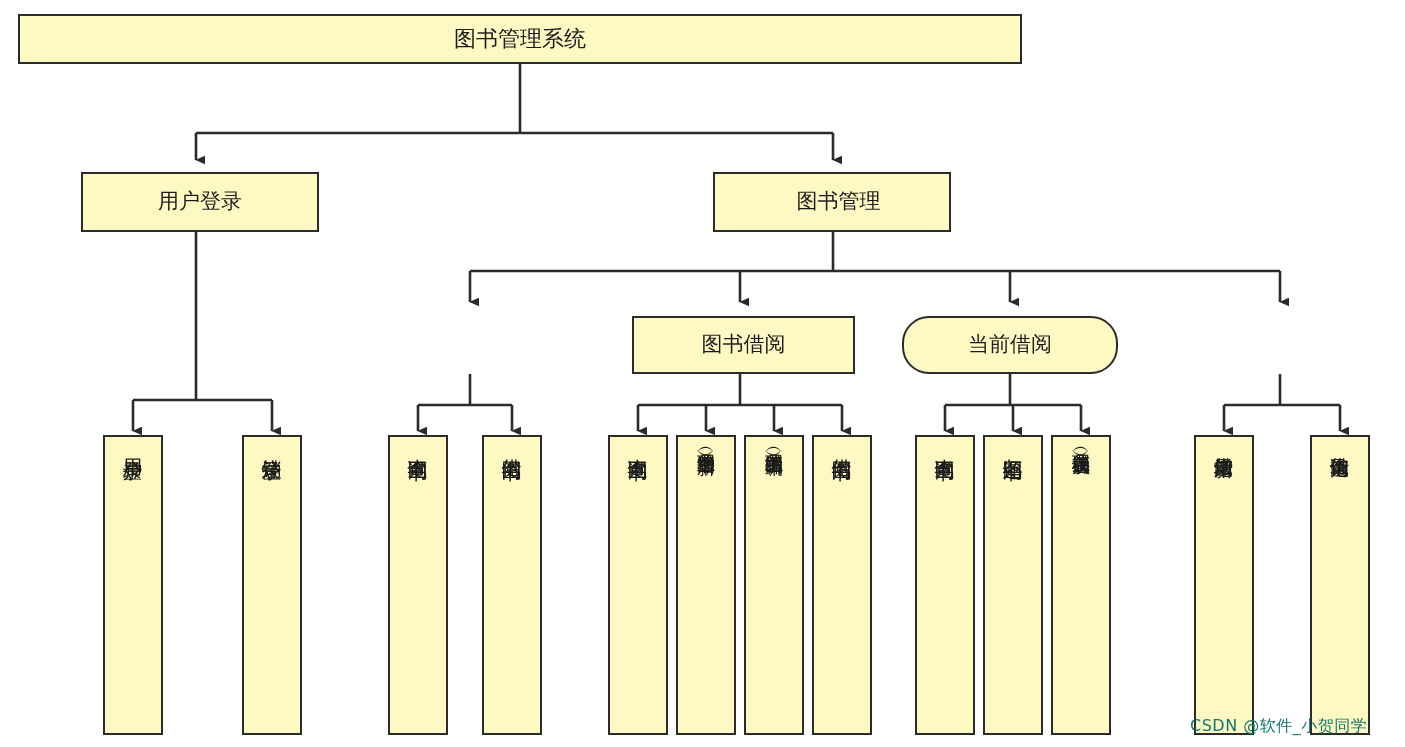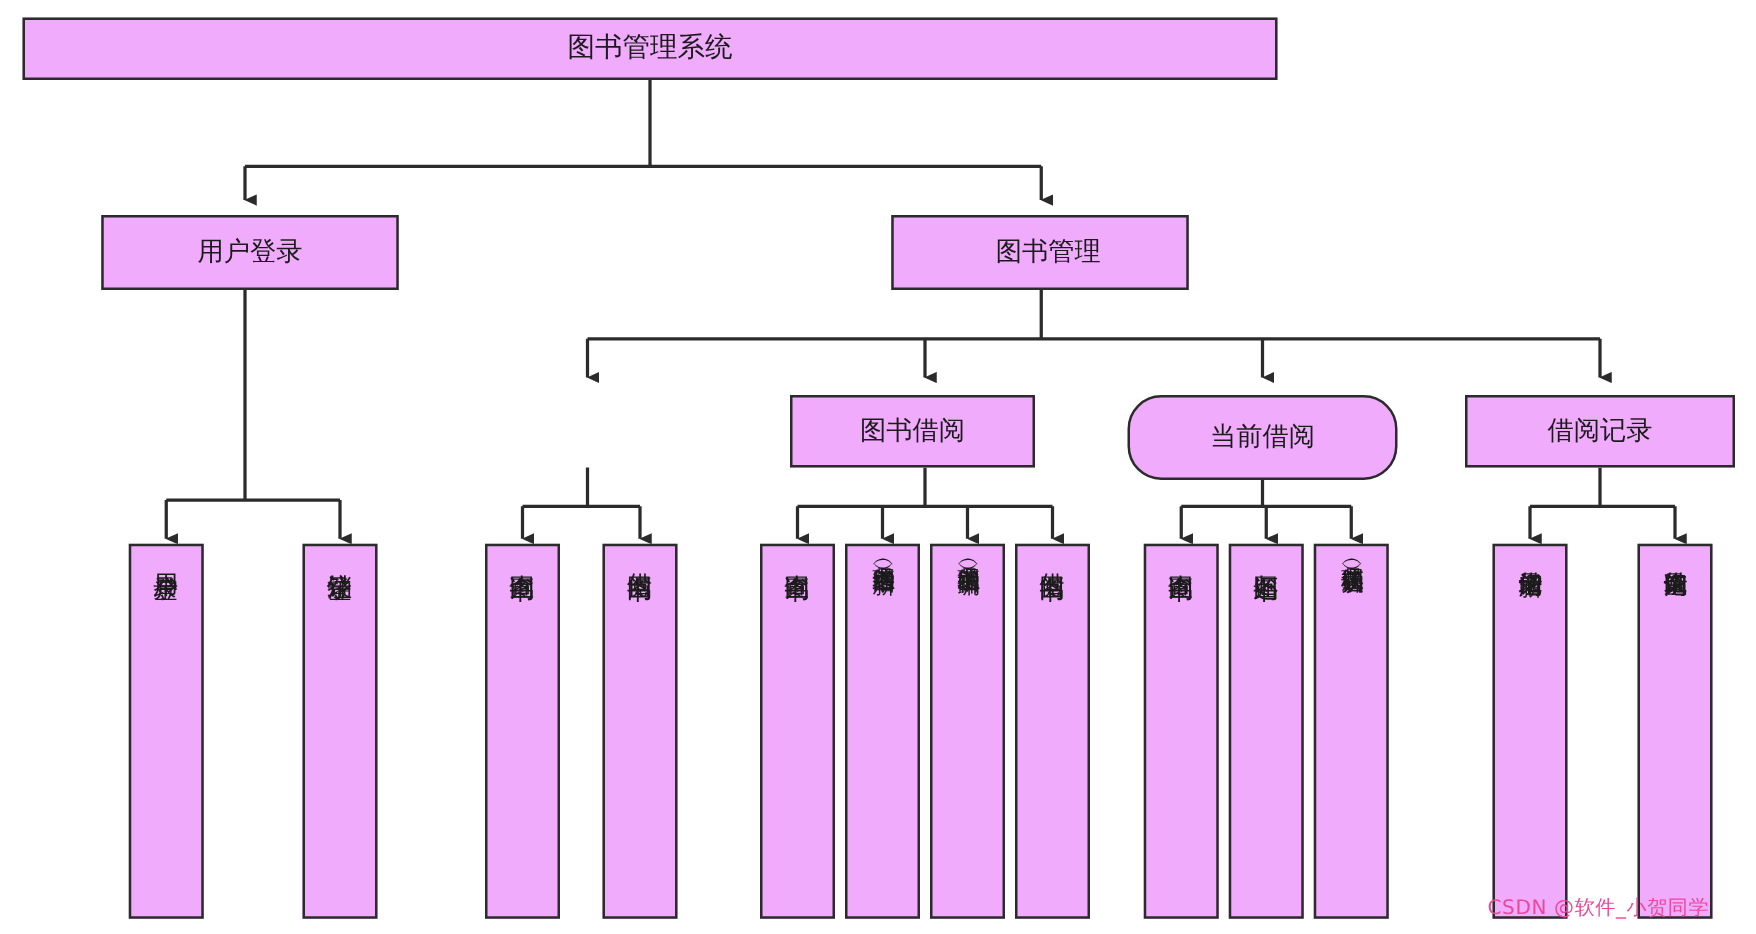--- a/index.html
+++ b/index.html
@@ -23,21 +23,21 @@
     position: absolute;
     left: 0;
     top: 0;
     width: 1405px;
     height: 747px;
     pointer-events: none;
   }
   .node {
     position: absolute;
     box-sizing: border-box;
-    background: #f0abfc;
+    background: #fef9c3;
     border: 2px solid #2b2b2b;
     display: flex;
     align-items: center;
     justify-content: center;
     overflow: hidden;
   }
   .node .node-label {
     display: block;
     text-align: center;
     line-height: 1.12;
@@ -71,21 +71,21 @@
   }
   .node.vert.xlong .node-label {
     font-size: 18px;
     letter-spacing: -0.5px;
   }
   #watermark {
     position: absolute;
     left: 1190px;
     top: 716px;
     font-size: 16px;
-    color: #ec4899;
+    color: #0f766e;
     white-space: nowrap;
     letter-spacing: 0.5px;
     pointer-events: none;
   }
 </style>
 </head>
 <body>
 
 <div id="diagram-root">
 
@@ -145,31 +145,28 @@
 
   <div class="node horiz" id="node-user-login" style="left:81px; top:172px; width:238px; height:60px;">
     <span class="node-label">用户登录</span>
   </div>
 
   <div class="node horiz" id="node-book-manage" style="left:713px; top:172px; width:238px; height:60px;padding-left:13px;">
     <span class="node-label">图书管理</span>
   </div>
 
 
-  <div class="node horiz" id="node-book-borrow" style="left:632px; top:316px; width:196px; height:58px;">
+  <div class="node horiz" id="node-book-borrow" style="left:632px; top:316px; width:223px; height:58px;">
     <span class="node-label">图书借阅</span>
   </div>
 
-  <div class="node horiz" id="node-current-borrow" style="left:902px; top:316px; width:216px; height:68px;border-radius:27px;">
+  <div class="node horiz" id="node-current-borrow" style="left:902px; top:316px; width:216px; height:58px;border-radius:27px;">
     <span class="node-label">当前借阅</span>
   </div>
 
-  <div class="node horiz" id="node-borrow-record" style="left:1172px; top:316px; width:216px; height:58px;">
-    <span class="node-label">借阅记录</span>
-  </div>
 
   <div class="node vert" id="node-leaf-user-login" style="left:103px; top:435px; width:60px; height:300px;">
     <span class="node-label">用户登录</span>
   </div>
 
   <div class="node vert" id="node-leaf-user-logout" style="left:242px; top:435px; width:60px; height:300px;">
     <span class="node-label">注销登录</span>
   </div>
 
   <div class="node vert" id="node-leaf-rec-query-book" style="left:388px; top:435px; width:60px; height:300px;">

